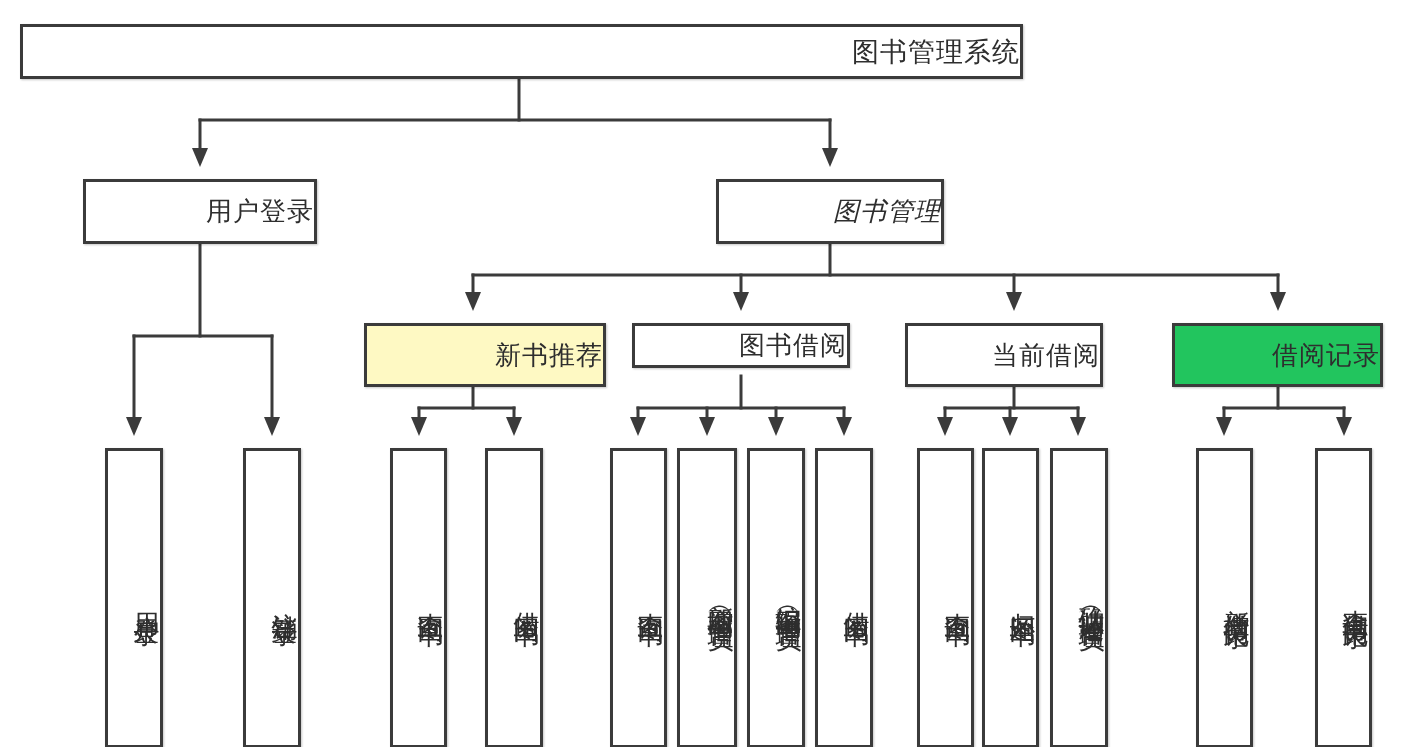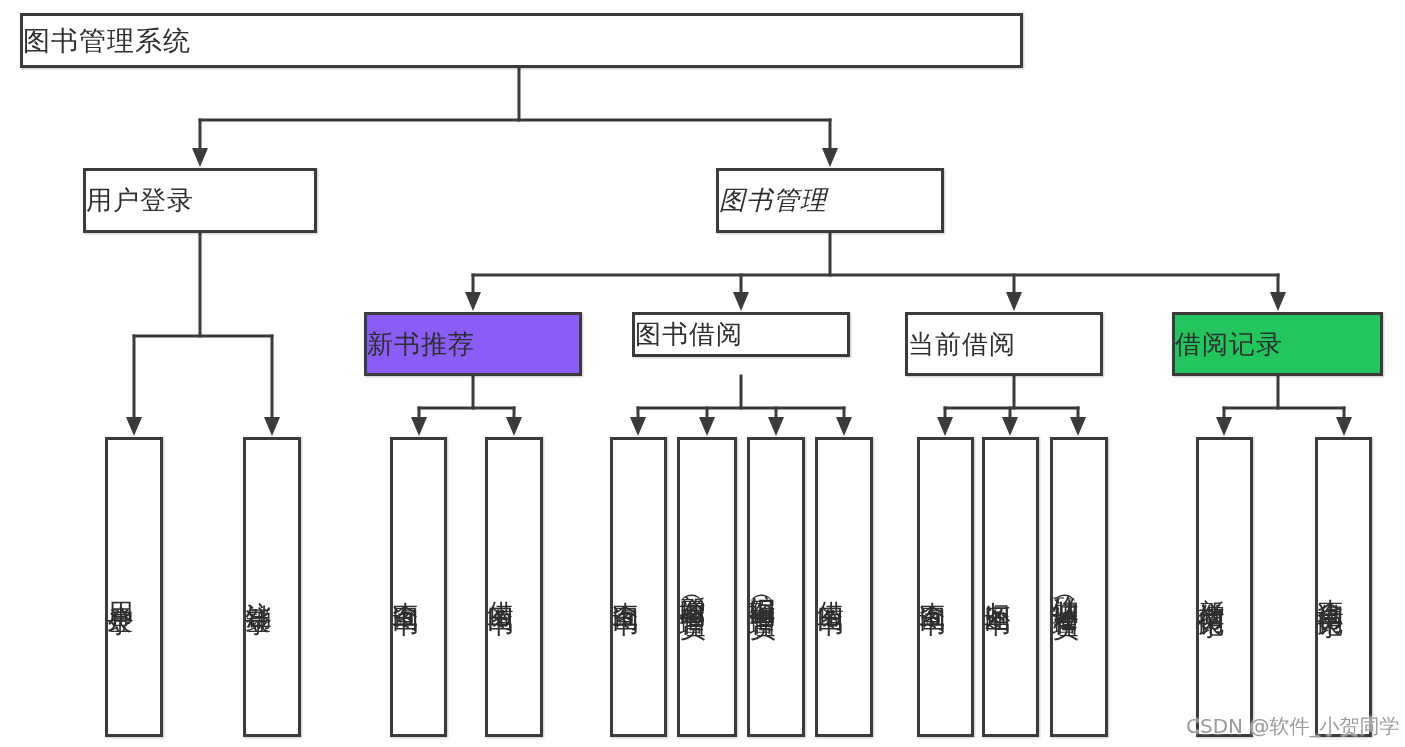--- a/index.html
+++ b/index.html
@@ -10,23 +10,24 @@
     font-family:"DejaVu Sans","Liberation Sans",sans-serif;
     overflow:hidden;
   }
   svg.connectors{position:absolute;left:0;top:0;z-index:1;}
   .node{
     position:absolute;
     box-sizing:border-box;
     background:#ffffff;
     border:3px solid #3b3b3b;
     box-shadow:1px 1px 2px rgba(0,0,0,0.22);
-    display:flex;align-items:center;justify-content:flex-start;
+    display:flex;align-items:center;justify-content:flex-end;
     color:#2e2e2e;
     z-index:2;
+    margin-top:11px;
   }
   .node .label{
     font-size:26px;
     line-height:1.1;
     white-space:nowrap;
     letter-spacing:1px;
   }
   .node.root .label{font-size:27px;}
   .node.vertical .label{
     writing-mode:vertical-rl;
@@ -106,21 +107,21 @@
   <div>
       <div class="node root" style="left: 20px; top: 13px; width: 1003px; height: 55px; border-color: rgb(59, 59, 59); background: rgb(255, 255, 255);">
         <span class="label" style="color: rgb(46, 46, 46);">图书管理系统</span>
       </div>
       <div class="node" style="left: 83px; top: 168px; width: 234px; height: 65px; border-color: rgb(59, 59, 59); background: rgb(255, 255, 255);">
         <span class="label" style="color: rgb(46, 46, 46);">用户登录</span>
       </div>
       <div class="node" style="left: 716px; top: 168px; width: 228px; height: 65px; border-color: rgb(59, 59, 59); background: rgb(255, 255, 255);">
         <span class="label" style="color: rgb(46, 46, 46); font-style: italic;">图书管理</span>
       </div>
-      <div class="node" style="left: 364px; top: 312px; width: 218px; height: 64px; border-color: rgb(59, 59, 59); background: #8b5cf6;">
+      <div class="node" style="left: 364px; top: 312px; width: 242px; height: 64px; border-color: rgb(59, 59, 59); background: #fef9c3;">
         <span class="label" style="color: rgb(46, 46, 46);">新书推荐</span>
       </div>
       <div class="node" style="left: 632px; top: 312px; width: 218px; height: 45px; border-color: rgb(59, 59, 59); background: rgb(255, 255, 255);">
         <span class="label" style="color: rgb(46, 46, 46);">图书借阅</span>
       </div>
       <div class="node" style="left: 905px; top: 312px; width: 198px; height: 64px; border-color: rgb(59, 59, 59); background: rgb(255, 255, 255);">
         <span class="label" style="color: rgb(46, 46, 46);">当前借阅</span>
       </div>
       <div class="node" style="left: 1172px; top: 312px; width: 211px; height: 64px; border-color: rgb(59, 59, 59); background: #22c55e;">
         <span class="label" style="color: rgb(46, 46, 46);">借阅记录</span>
@@ -158,14 +159,13 @@
       <div class="node vertical" style="left: 1050px; top: 437px; width: 58px; height: 300px; border-color: rgb(59, 59, 59); background: rgb(255, 255, 255);">
         <span class="label" style="color: rgb(46, 46, 46);">确认归还（管理员）</span>
       </div>
       <div class="node vertical" style="left: 1196px; top: 437px; width: 57px; height: 300px; border-color: rgb(59, 59, 59); background: rgb(255, 255, 255);">
         <span class="label" style="color: rgb(46, 46, 46);">新增借阅记录</span>
       </div>
       <div class="node vertical" style="left: 1315px; top: 437px; width: 57px; height: 300px; border-color: rgb(59, 59, 59); background: rgb(255, 255, 255);">
         <span class="label" style="color: rgb(46, 46, 46);">查询借阅记录</span>
       </div>
     </div>
-  <div class="watermark">CSDN @软件_小贺同学</div>
 </div>
 
 </body></html>

